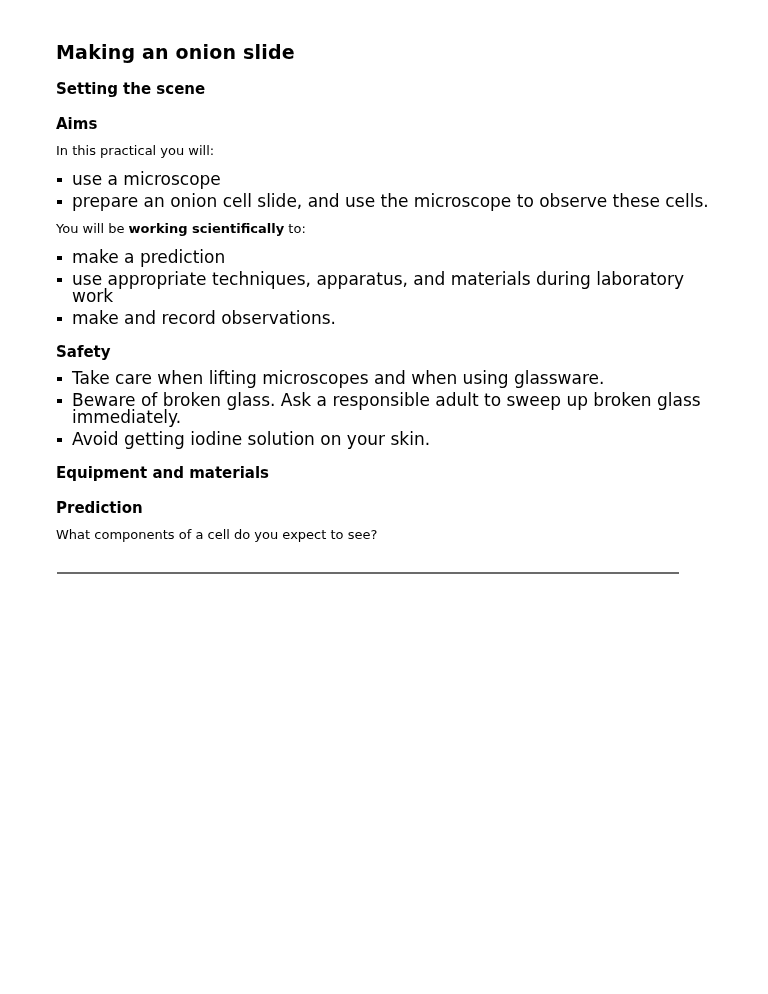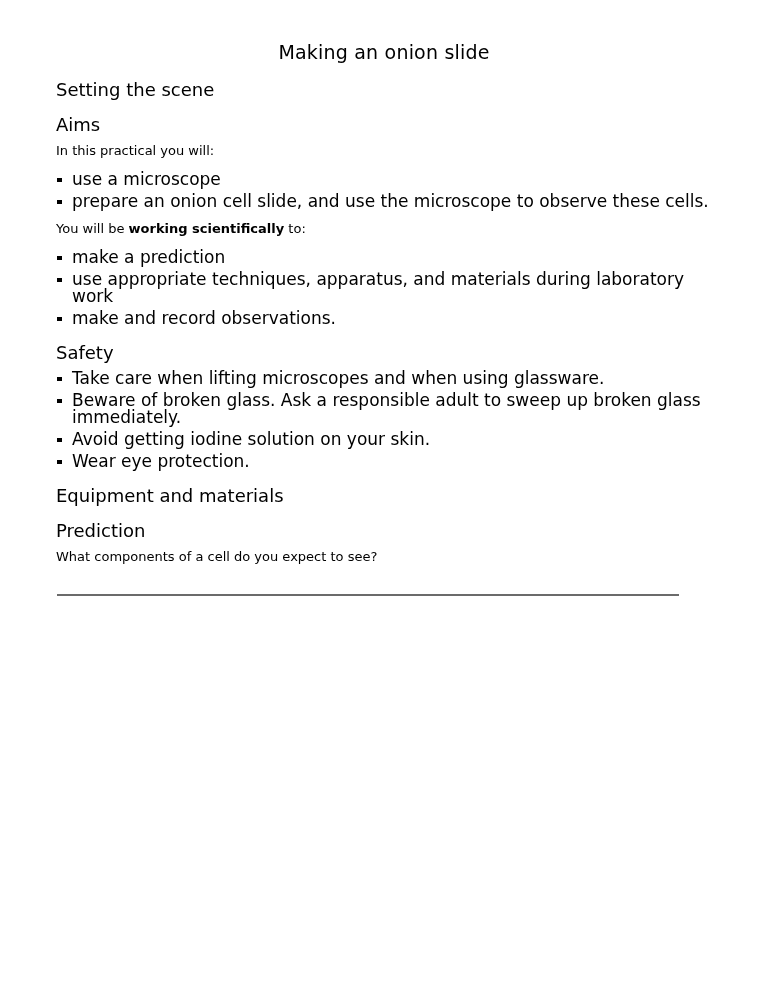--- a/index.html
+++ b/index.html
@@ -15,29 +15,28 @@
     overflow: hidden;
     font-family: "DejaVu Sans", "Liberation Sans", sans-serif;
     color: #000000;
   }
   .content {
     padding: 40px 56px 0 56px;
   }
   h1 {
     font-size: 19px;
     line-height: 24px;
-    font-weight: normal;
+    font-weight: bold;
     margin: 0 0 6px 0;
     letter-spacing: 0.2px;
-    text-align: center;
   }
   h2 {
-    font-size: 18px;
+    font-size: 15px;
     line-height: 19px;
-    font-weight: normal;
+    font-weight: bold;
     margin: 16px 0 8px 0;
   }
   p {
     font-size: 13px;
     line-height: 18px;
     margin: 0 0 11px 0;
     white-space: pre-line;
   }
   ul {
     list-style: none;
@@ -98,21 +97,20 @@
       </ul>
     </section>
 
     <section>
       <h2>Safety</h2>
       <ul>
         <li>Take care when lifting microscopes and when using glassware.</li>
         <li>Beware of broken glass. Ask a responsible adult to sweep up broken glass
 immediately.</li>
         <li>Avoid getting iodine solution on your skin.</li>
-        <li>Wear eye protection.</li>
       </ul>
     </section>
 
     <section>
       <h2>Equipment and materials</h2>
     </section>
 
     <section>
       <h2>Prediction</h2>
       <p>What components of a cell do you expect to see?</p>

